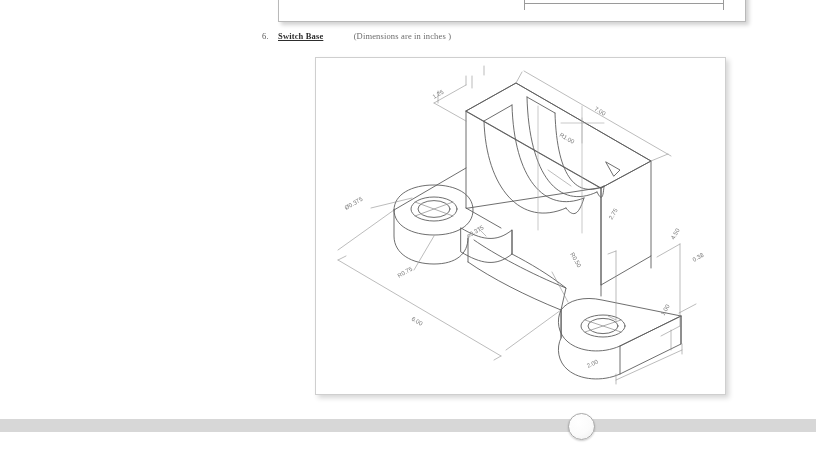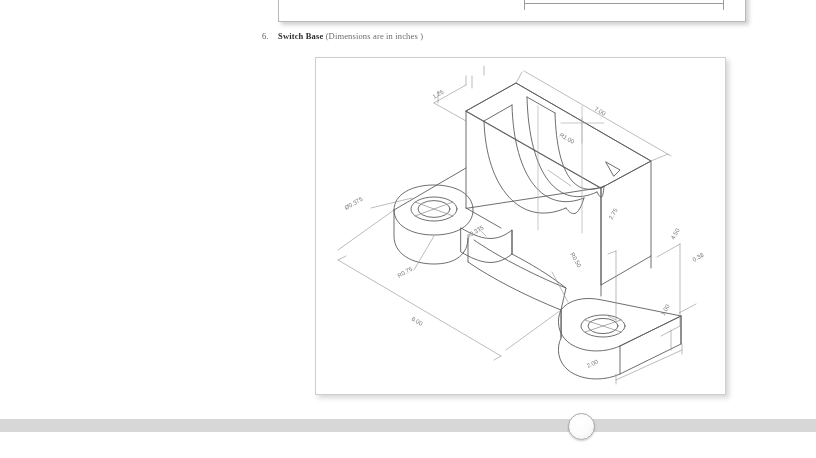--- a/index.html
+++ b/index.html
@@ -50,22 +50,22 @@
   
   .caption {
     position: absolute;
     left: 262px; top: 31px;
     font-size: 8.5px;
     color: #4a4a4a;
     white-space: nowrap;
     letter-spacing: .15px;
   }
   .caption .num { display: inline-block; width: 16px; color: #5a5a5a; }
-  .caption .ttl { font-weight: bold; color: #2d2d2d; }
-  .caption .sub { color: #6c6c6c; }
+  .caption .ttl { font-weight: bold; color: #2d2d2d; text-decoration: underline; }
+  .caption .sub { color: #6c6c6c; margin-left: 28px; }
 
   
   .draw-frame {
     position: absolute;
     left: 315px; top: 57px;
     width: 411px; height: 338px;
     background: #ffffff;
     border: 1px solid #cfcfcf;
     box-shadow: 3px 3px 5px rgba(0,0,0,0.16);
     overflow: hidden;

